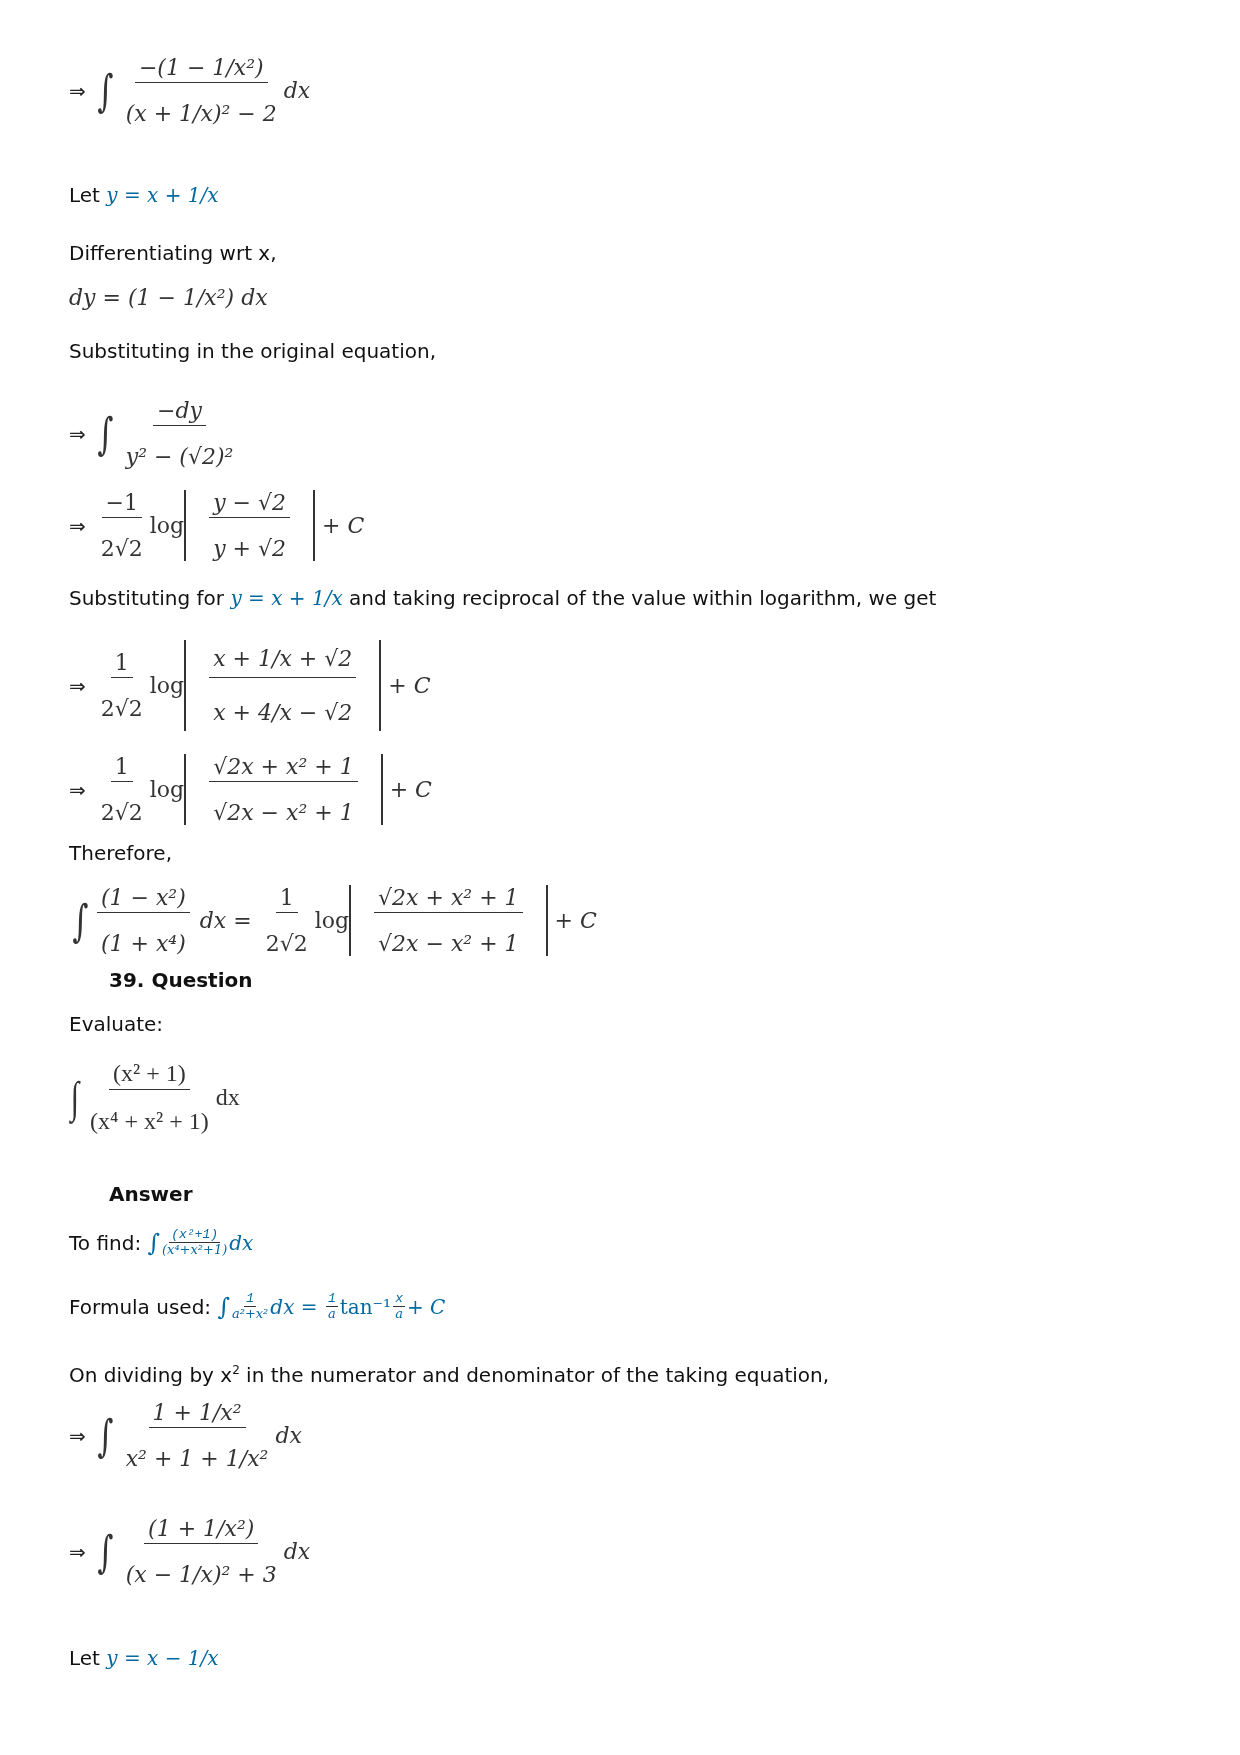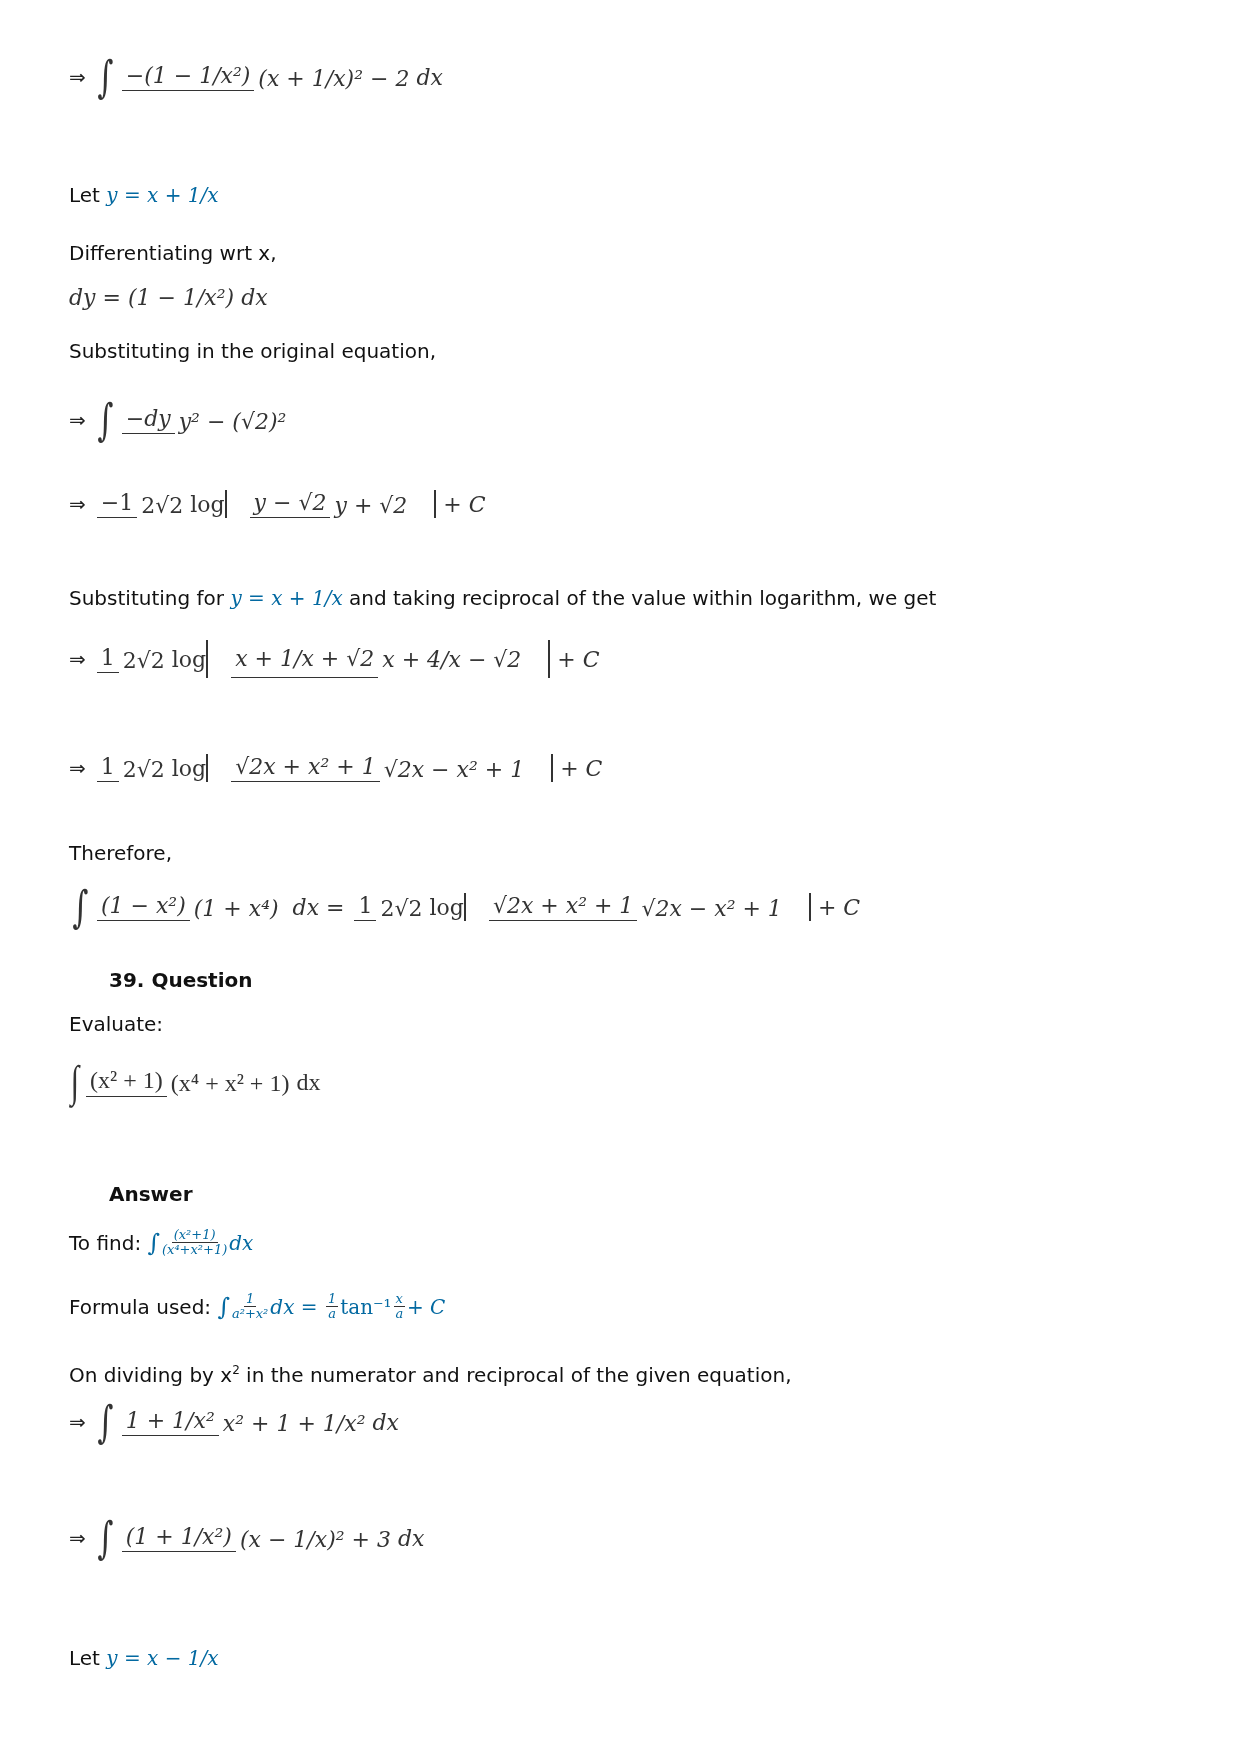--- a/index.html
+++ b/index.html
@@ -8,27 +8,27 @@
       font-family: "DejaVu Sans", sans-serif; color: #111111;
     }
     .blk { position: absolute; left: 69px; }
     .txt { font-size: 20px; line-height: 24px; white-space: nowrap; }
     .bold { font-weight: bold; margin-left: 40px; }
     .m { font-family: "DejaVu Serif", "Liberation Serif", serif; color: #0369a1; }
     .mi { font-style: italic; }
     .eq { display: flex; align-items: center; font-family: "DejaVu Serif", serif; color: #333; font-size: 22px; white-space: nowrap; }
     .arrow { font-family: "DejaVu Sans", sans-serif; font-size: 20px; margin-right: 8px; color: #222; }
     .int { font-size: 44px; transform: scaleX(0.7); display: inline-block; margin-right: 2px; font-weight: 300; line-height: 1; }
-    .frac { display: inline-flex; flex-direction: row; align-items: center; vertical-align: middle; margin: 0 3px; }
+    .frac { display: inline-flex; flex-direction: column; align-items: center; vertical-align: middle; margin: 0 3px; gap: 16px; }
     .frac > .num { border-bottom: 1.6px solid #333; padding: 0 4px 2px; text-align: center; }
     .frac > .den { padding: 2px 4px 0; text-align: center; }
     .abs { display: inline-flex; border-left: 2px solid #333; border-right: 2px solid #333; padding: 0 20px; }
     sup { font-size: 0.6em; }
     .inline-frac { display: inline-flex; flex-direction: column; align-items: center; vertical-align: middle; font-size: 13px; margin: 0 2px; line-height: 14px; }
-    .inline-frac > .num { border-bottom: 1px solid #333; padding: 0 2px; }
+    .inline-frac > .num { border-bottom: 1px solid #333; padding: 0 2px; font-family: Liberation Mono, monospace; }
   </style>
 </head>
 <body>
 
 <div class="blk eq" style="top:55px;">
   <span class="arrow">⇒</span>
   <span class="int">∫</span>
   <span class="frac">
     <span class="num mi">−(1 − 1/x²)</span>
     <span class="den mi">(x + 1/x)² − 2</span>
@@ -174,21 +174,21 @@
   </span>
   <span class="m">tan⁻¹</span>
   <span class="inline-frac m mi">
     <span class="num">x</span>
     <span class="den">a</span>
   </span>
   <span class="m mi">+ C</span>
 </div>
 
 <div class="blk txt" style="top:1358px;">
-  <span>On dividing by x</span><sup>2</sup><span> in the numerator and reciprocal of the given equation,</span>
+  <span>On dividing by x</span><sup>2</sup><span> in the numerator and denominator of the taking equation,</span>
 </div>
 
 <div class="blk eq" style="top:1400px;">
   <span class="arrow">⇒</span>
   <span class="int">∫</span>
   <span class="frac">
     <span class="num mi">1 + 1/x²</span>
     <span class="den mi">x² + 1 + 1/x²</span>
   </span>
   <span class="mi">dx</span>

